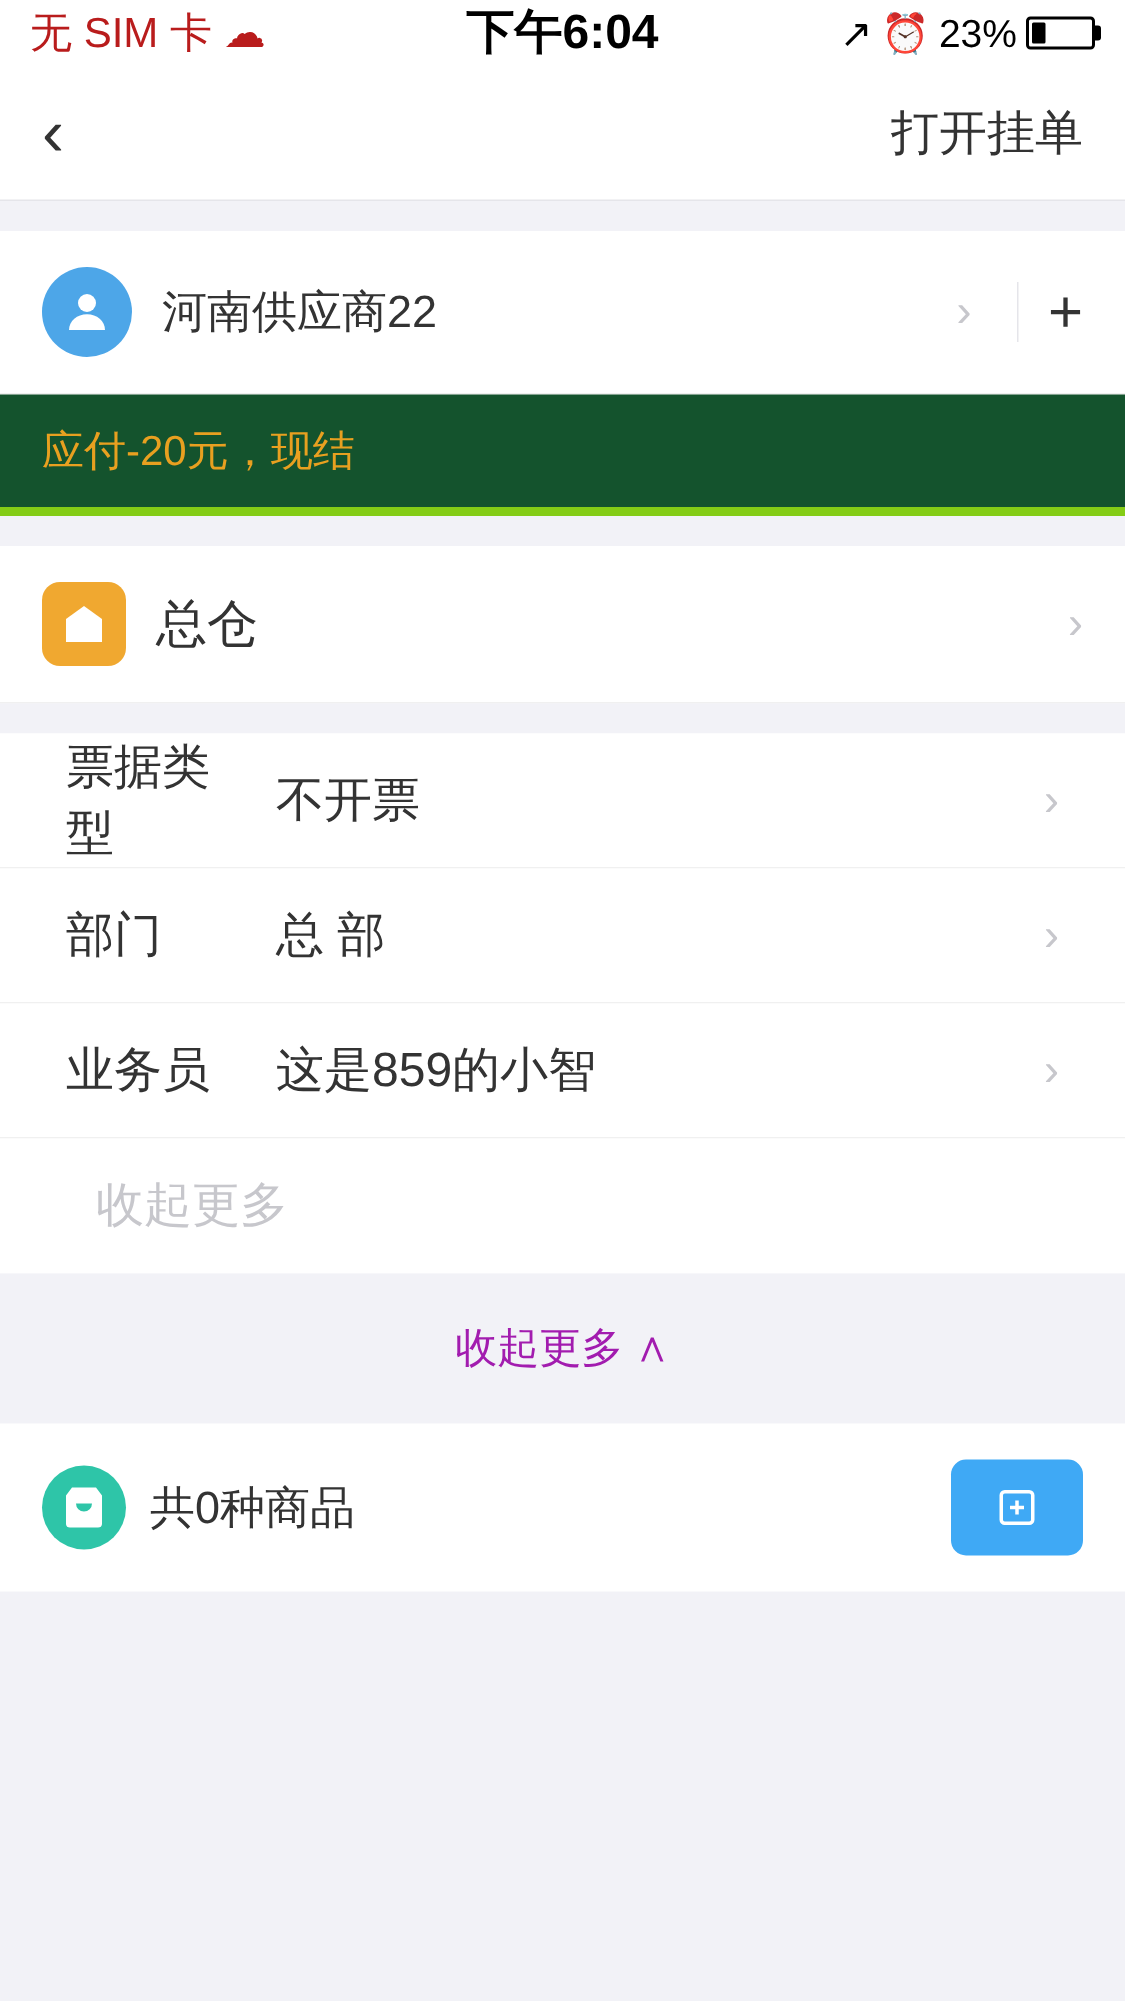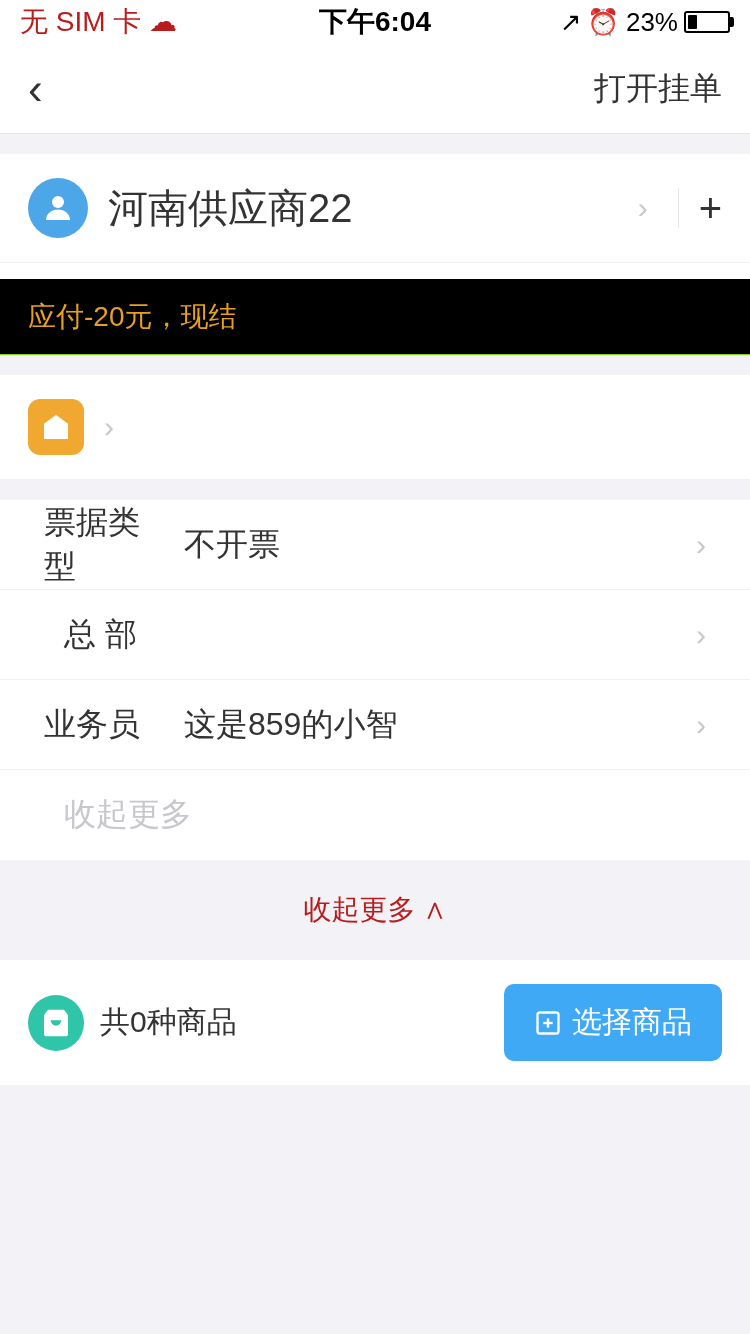--- a/index.html
+++ b/index.html
@@ -21,21 +21,21 @@
       height: 44px;
       padding: 0 20px;
       background: #fff;
     }
     .status-bar-left {
       font-size: 28px;
       font-weight: 500;
       color: #b91c1c;
     }
     .status-bar-center {
-      font-size: 28px;
+      font-size: 32px;
       font-weight: 600;
       color: #000;
       position: absolute;
       left: 50%;
       transform: translateX(-50%);
     }
     .status-bar-right {
       display: flex;
       align-items: center;
       gap: 6px;
@@ -132,21 +132,21 @@
       margin-right: 20px;
       flex-shrink: 0;
     }
     .supplier-avatar svg {
       width: 36px;
       height: 36px;
       fill: #fff;
     }
     .supplier-name {
       flex: 1;
-      font-size: 40px;
+      font-size: 30px;
       color: #333;
       font-weight: 500;
     }
     .chevron-right {
       color: #c7c7cc;
       font-size: 30px;
       margin-right: 30px;
     }
     .supplier-add {
       font-size: 40px;
@@ -156,24 +156,23 @@
     }
     .supplier-divider {
       width: 1px;
       height: 40px;
       background: #e5e5ea;
       margin: 0 20px 0 0;
     }
 
     
     .notice-banner {
-      background: #000000;
+      background: #14532d;
       padding: 18px 28px;
-      border-bottom: 1px solid #84cc16;
-      margin-top: 16px;
+      border-bottom: 6px solid #84cc16;
     }
     .notice-text {
       font-size: 28px;
       color: #e8a020;
     }
 
     .section-gap2 {
       height: 20px;
       background: #f2f2f7;
     }
@@ -247,21 +246,21 @@
     .collapse-row {
       display: flex;
       align-items: center;
       justify-content: center;
       height: 80px;
       background: #f2f2f7;
       cursor: pointer;
     }
     .collapse-text {
       font-size: 28px;
-      color: #b91c1c;
+      color: #a21caf;
       margin-top: 20px;
     }
 
     
     .bottom-section {
       background: #fff;
       padding: 24px 28px;
       display: flex;
       align-items: center;
       justify-content: space-between;
@@ -352,34 +351,36 @@
 
 <div class="section-gap2"></div>
 
 <div class="warehouse-row">
   <div class="warehouse-icon">
     <svg viewBox="0 0 24 24">
       <path d="M3 9.5L12 3l9 6.5V21H3V9.5z"></path>
       <rect x="9" y="13" width="6" height="8"></rect>
     </svg>
   </div>
+  <span class="warehouse-name">总仓</span>
   <span class="form-chevron">›</span>
 </div>
 
 <div class="section-gap2"></div>
 
 <div class="card">
 
   <div class="form-row">
     <span class="form-label">票据类型</span>
     <span class="form-value">不开票</span>
     <span class="form-chevron">›</span>
   </div>
 
   <div class="form-row">
+    <span class="form-label">部门</span>
     <span class="form-value">总 部</span>
     <span class="form-chevron">›</span>
   </div>
 
   <div class="form-row">
     <span class="form-label">业务员</span>
     <span class="form-value">这是859的小智</span>
     <span class="form-chevron">›</span>
   </div>
 
@@ -400,15 +401,14 @@
       </svg>
     </div>
     <span class="product-count-text">共0种商品</span>
   </div>
   <button class="select-product-btn">
     <svg viewBox="0 0 24 24">
       <rect x="3" y="3" width="18" height="18" rx="2" fill="none" stroke="#fff" stroke-width="2"></rect>
       <line x1="12" y1="8" x2="12" y2="16" stroke="#fff" stroke-width="2"></line>
       <line x1="8" y1="12" x2="16" y2="12" stroke="#fff" stroke-width="2"></line>
     </svg>
-    <span>选择商品</span>
   </button>
 </div>
 
 </body></html>

